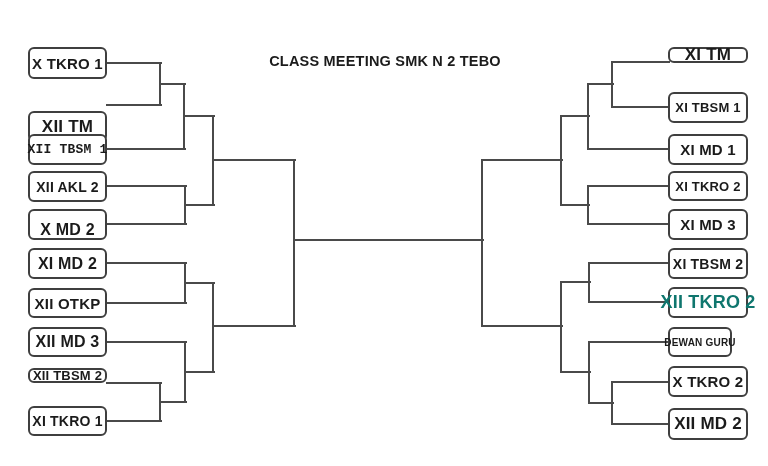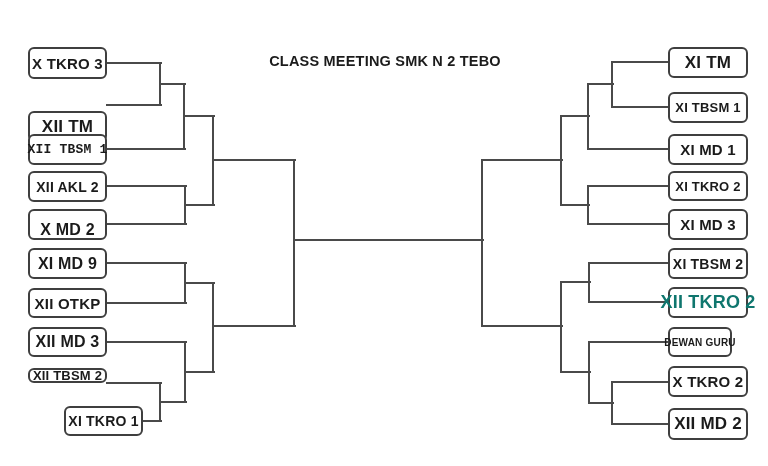--- a/index.html
+++ b/index.html
@@ -110,50 +110,50 @@
       <div class="seg" style="background: rgb(74, 74, 74); left: 611px; top: 381px; width: 2px; height: 44px;"></div>
       <div class="seg" style="background: rgb(74, 74, 74); left: 589px; top: 402px; width: 25px; height: 2px;"></div>
       <div class="seg" style="background: rgb(74, 74, 74); left: 588px; top: 341px; width: 2px; height: 63px;"></div>
       <div class="seg" style="background: rgb(74, 74, 74); left: 561px; top: 371px; width: 30px; height: 2px;"></div>
       <div class="seg" style="background: rgb(74, 74, 74); left: 560px; top: 281px; width: 2px; height: 92px;"></div>
       <div class="seg" style="background: rgb(74, 74, 74); left: 482px; top: 325px; width: 81px; height: 2px;"></div>
       <div class="seg" style="background: rgb(74, 74, 74); left: 481px; top: 159px; width: 2px; height: 168px;"></div>
     </div>
   <div id="teams-layer">
       <div class="team-box" style="left: 28px; top: 47px; width: 79px; height: 32px; border-color: rgb(63, 63, 63);">
-        <span style="font-size: 15px; color: rgb(27, 27, 27);">X TKRO 3</span>
+        <span style="font-size: 15px; color: rgb(27, 27, 27);">X TKRO 1</span>
       </div>
       <div class="team-box" style="left: 28px; top: 90px; width: 79px; height: 31px; border-color: rgb(63, 63, 63); margin-top: 21px;">
         <span style="font-size: 17px; color: rgb(27, 27, 27);">XII TM</span>
       </div>
       <div class="team-box" style="left: 28px; top: 134px; width: 79px; height: 31px; border-color: rgb(63, 63, 63); font-family: Liberation Mono, monospace;">
         <span style="font-size: 13px; color: rgb(27, 27, 27);">XII TBSM 1</span>
       </div>
       <div class="team-box" style="left: 28px; top: 171px; width: 79px; height: 31px; border-color: rgb(63, 63, 63);">
         <span style="font-size: 14px; color: rgb(27, 27, 27);">XII AKL 2</span>
       </div>
       <div class="team-box" style="left: 28px; top: 209px; width: 79px; height: 31px; border-color: rgb(63, 63, 63);">
         <span style="font-size: 16px; color: rgb(27, 27, 27); margin-top: 10px;">X MD 2</span>
       </div>
       <div class="team-box" style="left: 28px; top: 248px; width: 79px; height: 31px; border-color: rgb(63, 63, 63);">
-        <span style="font-size: 16px; color: rgb(27, 27, 27);">XI MD 9</span>
+        <span style="font-size: 16px; color: rgb(27, 27, 27);">XI MD 2</span>
       </div>
       <div class="team-box" style="left: 28px; top: 288px; width: 79px; height: 30px; border-color: rgb(63, 63, 63);">
         <span style="font-size: 15px; color: rgb(27, 27, 27);">XII OTKP</span>
       </div>
       <div class="team-box" style="left: 28px; top: 327px; width: 79px; height: 30px; border-color: rgb(63, 63, 63);">
         <span style="font-size: 16px; color: rgb(27, 27, 27);">XII MD 3</span>
       </div>
       <div class="team-box" style="left: 28px; top: 368px; width: 79px; height: 15px; border-color: rgb(63, 63, 63);">
         <span style="font-size: 13px; color: rgb(27, 27, 27);">XII TBSM 2</span>
       </div>
-      <div class="team-box" style="left: 28px; top: 406px; width: 79px; height: 30px; border-color: rgb(63, 63, 63); margin-left: 36px;">
+      <div class="team-box" style="left: 28px; top: 406px; width: 79px; height: 30px; border-color: rgb(63, 63, 63);">
         <span style="font-size: 14px; color: rgb(27, 27, 27);">XI TKRO 1</span>
       </div>
-      <div class="team-box" style="left: 668px; top: 47px; width: 80px; height: 31px; border-color: rgb(63, 63, 63);">
+      <div class="team-box" style="left: 668px; top: 47px; width: 80px; height: 16px; border-color: rgb(63, 63, 63);">
         <span style="font-size: 17px; color: rgb(27, 27, 27);">XI TM</span>
       </div>
       <div class="team-box" style="left: 668px; top: 92px; width: 80px; height: 31px; border-color: rgb(63, 63, 63);">
         <span style="font-size: 13px; color: rgb(27, 27, 27);">XI TBSM 1</span>
       </div>
       <div class="team-box" style="left: 668px; top: 134px; width: 80px; height: 31px; border-color: rgb(63, 63, 63);">
         <span style="font-size: 15px; color: rgb(27, 27, 27);">XI MD 1</span>
       </div>
       <div class="team-box" style="left: 668px; top: 171px; width: 80px; height: 30px; border-color: rgb(63, 63, 63);">
         <span style="font-size: 13px; color: rgb(27, 27, 27);">XI TKRO 2</span>

